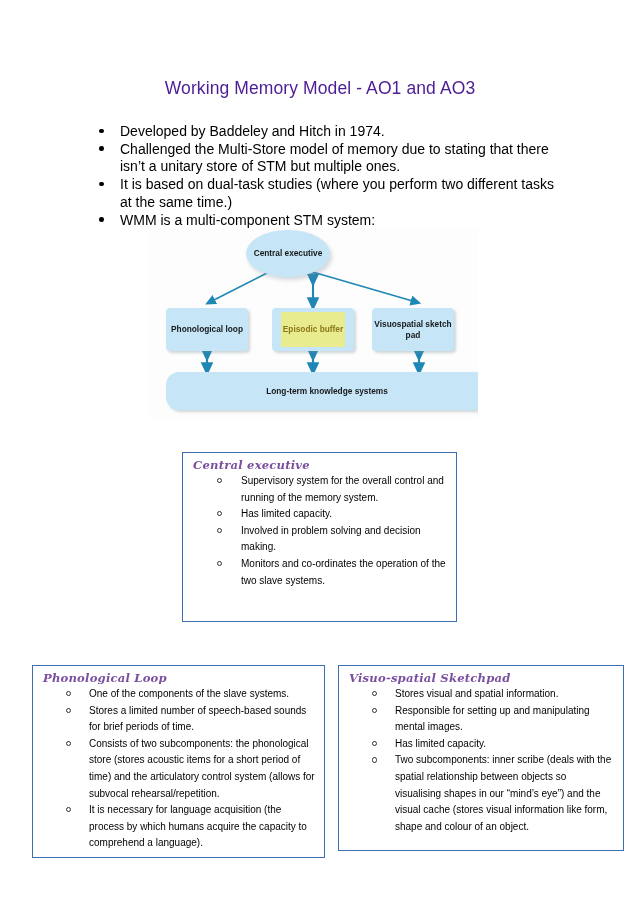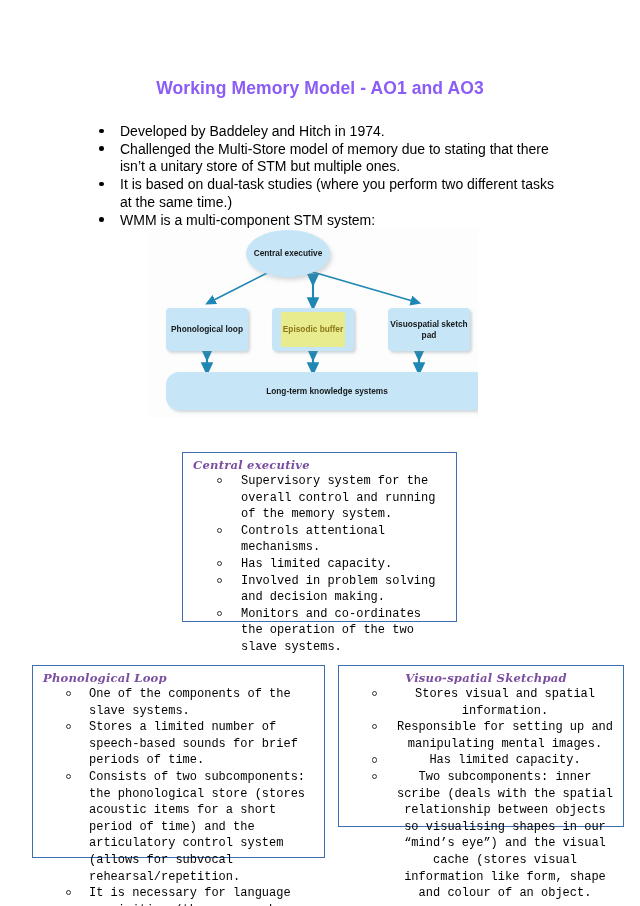--- a/index.html
+++ b/index.html
@@ -17,22 +17,22 @@
   }
 
   
   .doc-title {
     position: absolute;
     left: 0;
     top: 78px;
     width: 640px;
     text-align: center;
     font-size: 17.5px;
-    font-weight: bold;
-    color: #8b5cf6;
+    font-weight: normal;
+    color: #4c1d95;
     letter-spacing: 0.1px;
   }
 
   
   .intro-list {
     position: absolute;
     left: 92px;
     top: 123px;
     width: 474px;
     margin: 0;
@@ -93,21 +93,21 @@
     align-items: center;
     justify-content: center;
     text-align: center;
     font-size: 8.3px;
     font-weight: bold;
     line-height: 11px;
     color: #16181a;
   }
   .box-phon  { left: 18px;  top: 80px;  width: 82px; height: 43px; }
   .box-epis  { left: 124px; top: 80px;  width: 82px; height: 43px; }
-  .box-visuo { left: 240px; top: 80px;  width: 82px; height: 43px; }
+  .box-visuo { left: 224px; top: 80px;  width: 82px; height: 43px; }
   .box-ltm   { left: 18px;  top: 144px; width: 322px; height: 38px; border-radius: 13px; }
   .epis-hl {
     background: #e8ec8f;
     color: #8a7718;
     padding: 12px 2px;
     line-height: 11px;
   }
   .arrow-svg {
     position: absolute;
     left: 0; top: 0;
@@ -117,43 +117,42 @@
 
   
   .note-box {
     position: absolute;
     border: 1.3px solid #3d6fb0;
     background: #ffffff;
     box-sizing: border-box;
   }
   .note-central { left: 182px; top: 452px; width: 275px; height: 170px; }
   .note-phon    { left: 32px;  top: 665px; width: 293px; height: 193px; }
-  .note-visuo   { left: 338px; top: 665px; width: 286px; height: 162px; text-align: center; }
+  .note-visuo   { left: 338px; top: 665px; width: 286px; height: 186px; }
 
   .note-head {
     font-family: "DejaVu Serif", serif;
     font-style: italic;
     font-weight: bold;
     color: #7b4fa0;
     font-size: 11.6px;
     margin: 5px 0 1px 10px;
     letter-spacing: 0.2px;
   }
   .note-list {
     margin: 0;
     padding: 0 8px 0 0;
     list-style: none;
   }
   .note-list li {
     position: relative;
     padding-left: 58px;
-    font-size: 12px;
+    font-size: 10px;
     line-height: 16.6px;
     margin-bottom: 0px;
-    font-family: Liberation Mono, monospace;
   }
   .note-list li .circ {
     position: absolute;
     left: 34px;
     top: 5px;
     width: 5.2px;
     height: 5.2px;
     border: 1px solid #333;
     border-radius: 50%;
     box-sizing: border-box;
@@ -233,24 +232,20 @@
 
 <div class="note-box note-central">
   <div class="note-head">Central executive</div>
   <ul class="note-list">
     <li>
       <span class="circ"></span>
       <span>Supervisory system for the overall control and running of the memory system.</span>
     </li>
     <li>
       <span class="circ"></span>
-      <span>Controls attentional mechanisms.</span>
-    </li>
-    <li>
-      <span class="circ"></span>
       <span>Has limited capacity.</span>
     </li>
     <li>
       <span class="circ"></span>
       <span>Involved in problem solving and decision making.</span>
     </li>
     <li>
       <span class="circ"></span>
       <span>Monitors and co-ordinates the operation of the two slave systems.</span>
     </li>

